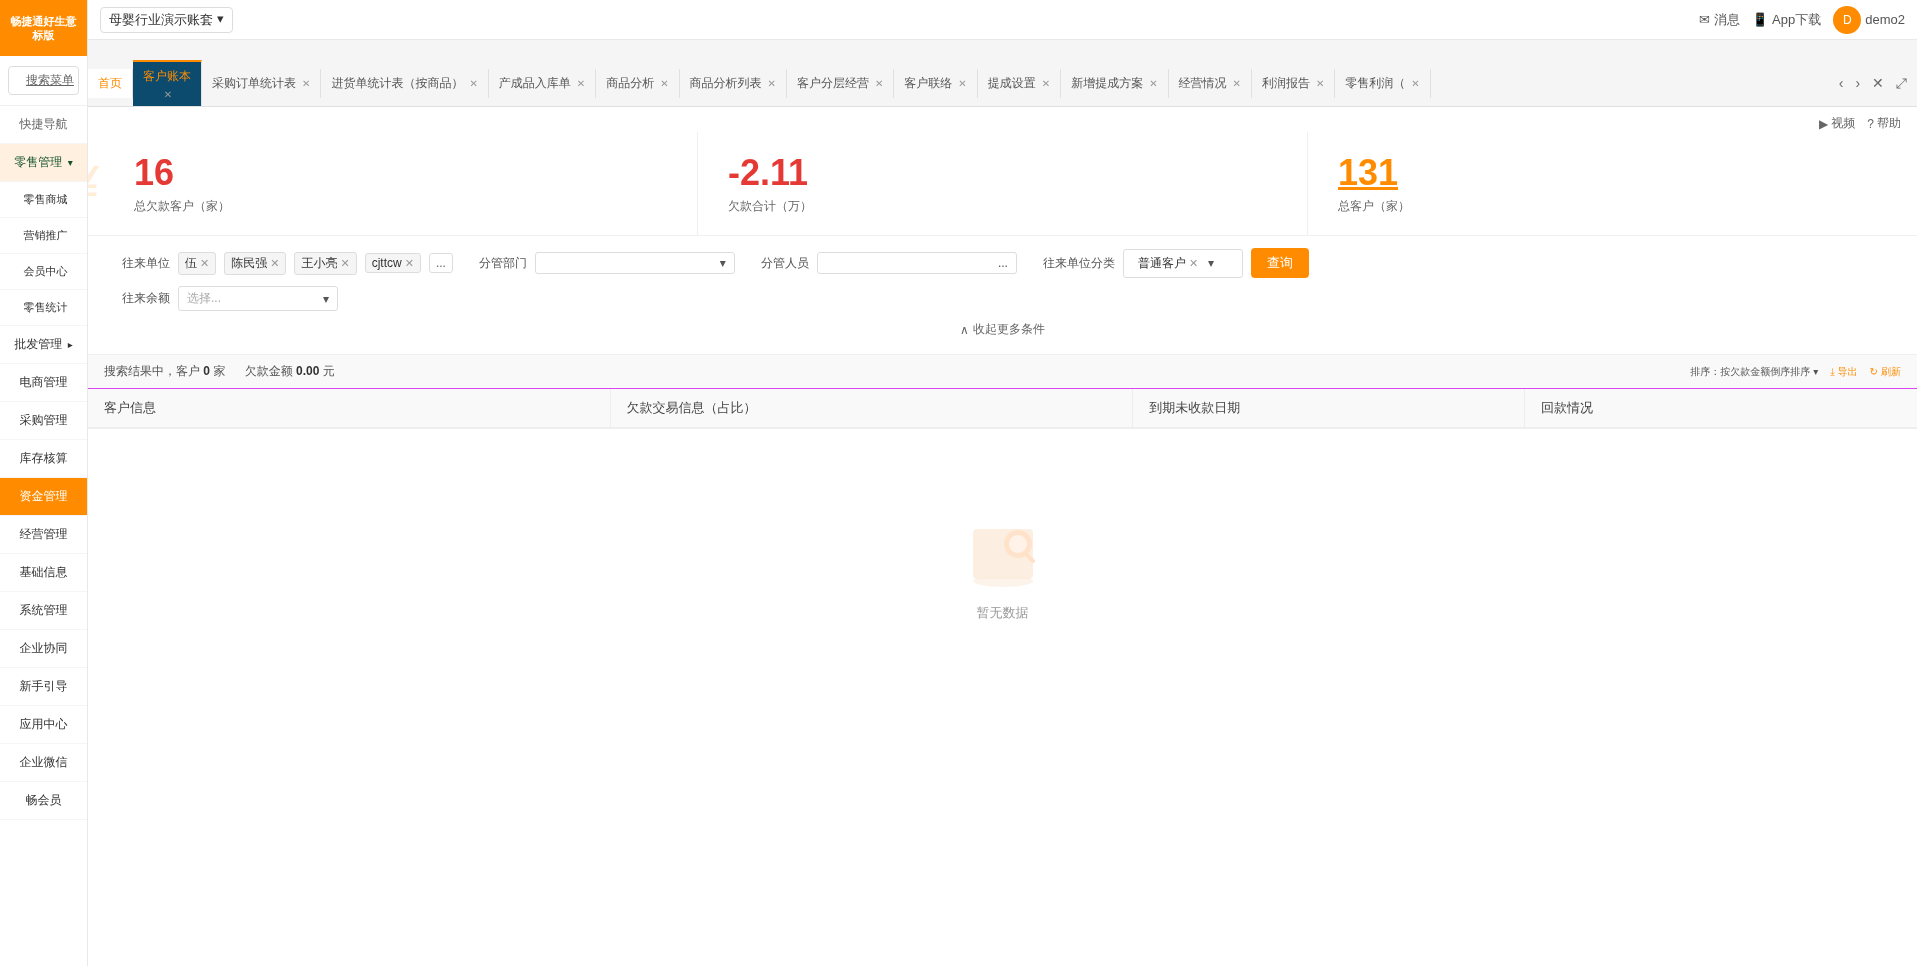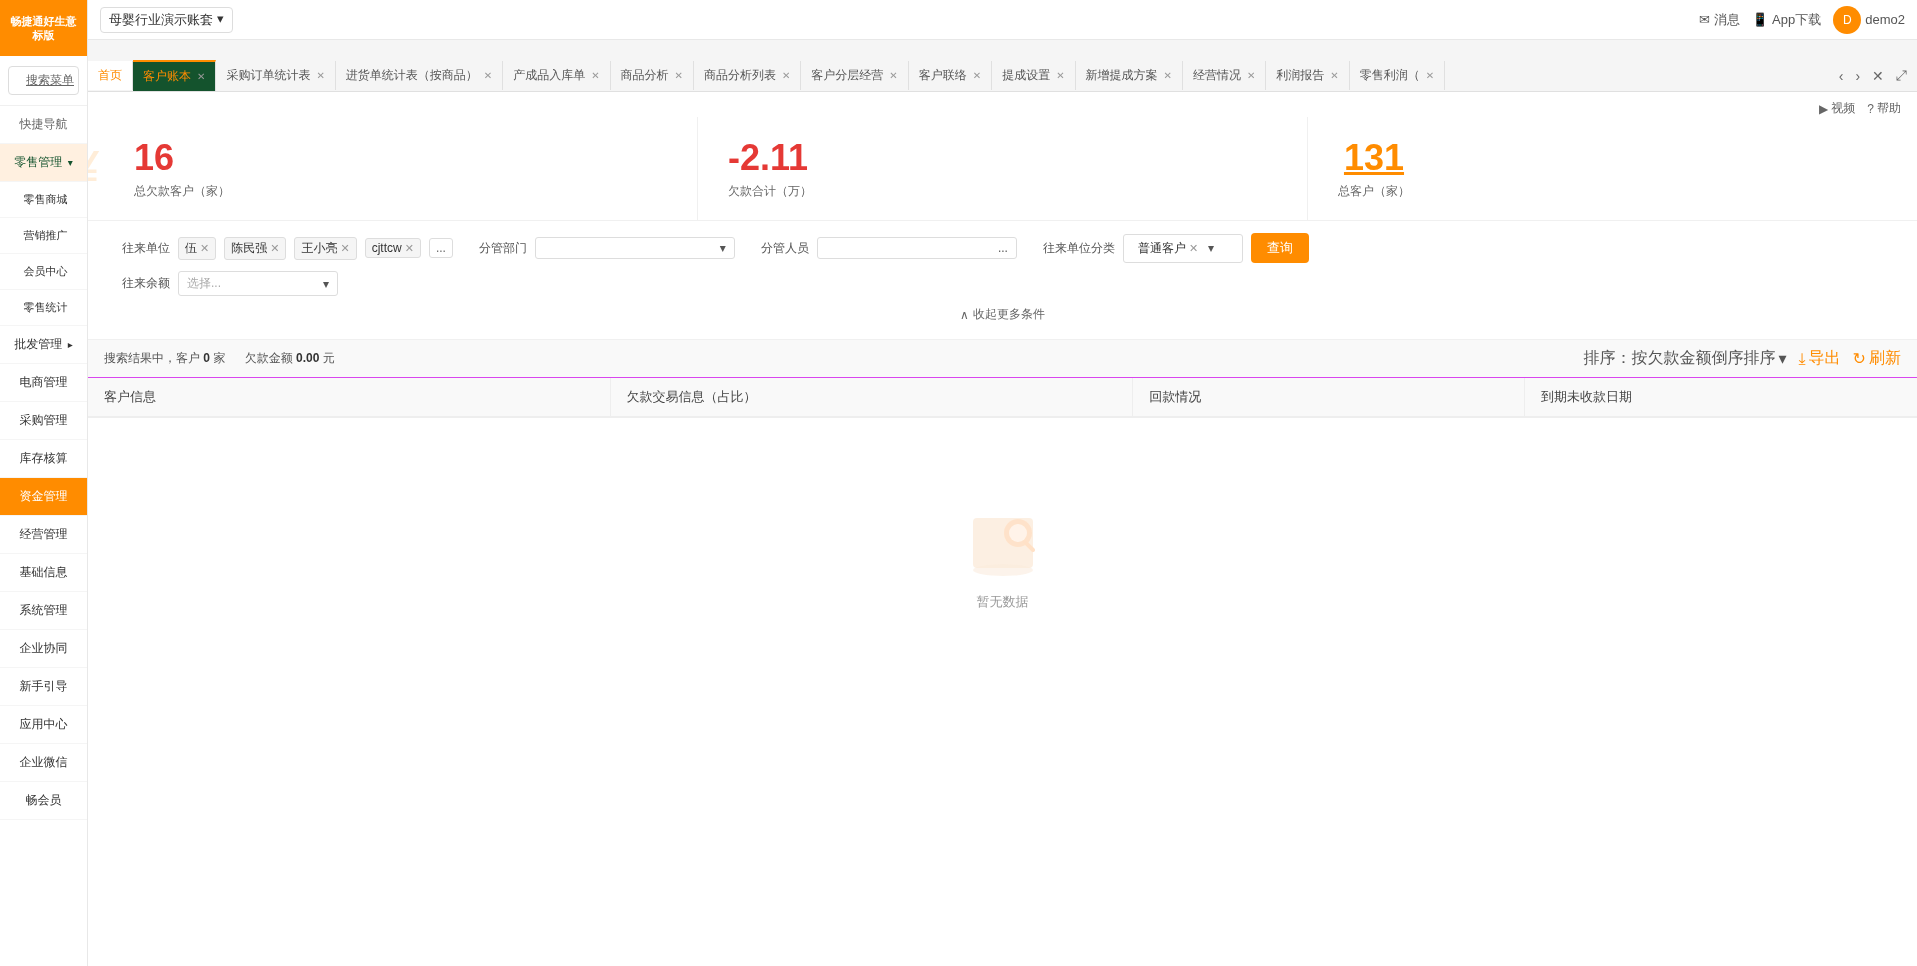--- a/index.html
+++ b/index.html
@@ -24,54 +24,54 @@
     .topbar { background: #fff; height: 40px; display: flex; align-items: center; justify-content: space-between; padding: 0 12px; border-bottom: 1px solid #e8e8e8; flex-shrink: 0; }
     .topbar-left { display: flex; align-items: center; gap: 8px; }
     .store-selector { display: flex; align-items: flex-start; gap: 4px; font-size: 13px; color: #333; cursor: pointer; border: 1px solid #ddd; border-radius: 4px; padding: 3px 8px; }
     .topbar-right { display: flex; align-items: center; gap: 12px; font-size: 13px; color: #555; }
     .topbar-right-item { display: flex; align-items: center; gap: 4px; cursor: pointer; }
     .avatar { width: 28px; height: 28px; border-radius: 50%; background: #ff8c00; display: flex; align-items: center; justify-content: center; color: #fff; font-size: 12px; }
 
     
     .tabs-bar { background: #f5f5f5; display: flex; align-items: center; border-bottom: 1px solid #e0e0e0; flex-shrink: 0; overflow: hidden; margin-top: 20px; }
     .tab-item { display: flex; align-items: center; padding: 6px 10px; font-size: 12px; color: #555; cursor: pointer; border-right: 1px solid #e0e0e0; white-space: nowrap; background: #f5f5f5; gap: 4px; flex-shrink: 0; }
-    .tab-item.active { background: #14532d; color: #ff8c00; border-top: 2px solid #ff8c00; }
+    .tab-item.active { background: #0c4a6e; color: #ff8c00; border-top: 2px solid #ff8c00; flex-direction: column; }
     .tab-item.home { color: #ff8c00; background: #fff; }
     .tab-close { font-size: 10px; color: #999; margin-left: 2px; }
     .tabs-actions { display: flex; align-items: center; gap: 4px; padding: 0 6px; margin-left: auto; flex-shrink: 0; }
     .tabs-action-btn { background: none; border: none; cursor: pointer; color: #666; font-size: 14px; padding: 2px 4px; }
 
     
     .content { flex: 1; background: #fff; overflow: auto; padding: 0; }
 
     
     .stats-row { display: flex; background: #fff; border-bottom: 1px solid #f0f0f0; }
     .stat-card { flex: 1; padding: 20px 30px; display: flex; flex-direction: column; align-items: flex-start; position: relative; border-right: 1px solid #f0f0f0; }
-    .stat-card:last-child { border-right: none; text-align: center; }
+    .stat-card:last-child { border-right: none; }
     .stat-value { font-size: 36px; font-weight: bold; }
     .stat-value.red { color: #e53935; }
     .stat-value.orange { color: #ff8c00; text-decoration: underline; }
     .stat-label { font-size: 12px; color: #666; margin-top: 4px; }
 
     
     .filter-area { padding: 12px 16px; background: #fff; border-bottom: 1px solid #f0f0f0; }
     .filter-row { display: flex; align-items: center; gap: 8px; margin-bottom: 8px; flex-wrap: wrap; }
     .filter-label { font-size: 12px; color: #555; white-space: nowrap; margin-left: 18px; }
     .filter-tag { display: inline-flex; align-items: center; background: #f5f5f5; border: 1px solid #ddd; border-radius: 3px; padding: 2px 6px; font-size: 12px; color: #333; gap: 3px; }
     .filter-tag .tag-close { color: #999; cursor: pointer; font-size: 11px; }
     .filter-more { display: inline-flex; align-items: center; border: 1px solid #ddd; border-radius: 3px; padding: 2px 6px; font-size: 12px; color: #666; cursor: pointer; }
     .filter-select { display: inline-flex; align-items: center; border: 1px solid #ddd; border-radius: 3px; padding: 3px 8px; font-size: 12px; color: #555; cursor: pointer; background: #fff; min-width: 120px; gap: 4px; }
     .filter-select-wide { min-width: 200px; }
     .filter-collapse { display: flex; align-items: center; gap: 4px; font-size: 12px; color: #666; cursor: pointer; justify-content: center; padding: 4px; }
 
     
     .result-bar { padding: 8px 16px; background: #f9f9f9; border-bottom: 1px solid #d946ef; display: flex; align-items: center; justify-content: space-between; }
     .result-info { font-size: 12px; color: #555; }
     .result-info span.highlight { color: #333; font-weight: bold; }
-    .result-actions { display: flex; align-items: flex-end; gap: 12px; font-size: 16px; color: #666; }
+    .result-actions { display: flex; align-items: flex-end; gap: 12px; font-size: 10px; color: #666; }
     .result-action-btn { display: flex; align-items: center; gap: 3px; cursor: pointer; color: #ff8c00; }
     .sort-select { display: inline-flex; align-items: center; gap: 3px; cursor: pointer; color: #555; }
 
     
     .table-container { padding: 0 0; }
     .table-header { display: grid; grid-template-columns: 2fr 2fr 1.5fr 1.5fr; background: #f9f9f9; border-bottom: 2px solid #eee; }
     .th { padding: 10px 16px; font-size: 13px; color: #444; font-weight: normal; border-right: 1px solid #eee; }
     .th:last-child { border-right: none; }
 
     
@@ -331,22 +331,22 @@
           <span>↻</span>
           <span>刷新</span>
         </div>
       </div>
     </div>
 
     <div class="table-container">
       <div class="table-header">
         <div class="th">客户信息</div>
         <div class="th">欠款交易信息（占比）</div>
+        <div class="th">到期未收款日期</div>
         <div class="th">回款情况</div>
-        <div class="th">到期未收款日期</div>
       </div>
 
       <div class="empty-state">
         <div style="opacity:0.35;margin-bottom:12px;">
           <svg width="100" height="80" viewBox="0 0 100 80">
             <ellipse cx="50" cy="72" rx="30" ry="6" fill="#f0c090" opacity="0.5"></ellipse>
             <rect x="20" y="20" width="60" height="50" rx="4" fill="#f5c89a" opacity="0.8"></rect>
             <circle cx="65" cy="35" r="14" fill="#ffaa60" opacity="0.9"></circle>
             <circle cx="65" cy="35" r="9" fill="#fff" opacity="0.6"></circle>
             <line x1="72" y1="44" x2="80" y2="52" stroke="#ffaa60" stroke-width="4" stroke-linecap="round"></line>

